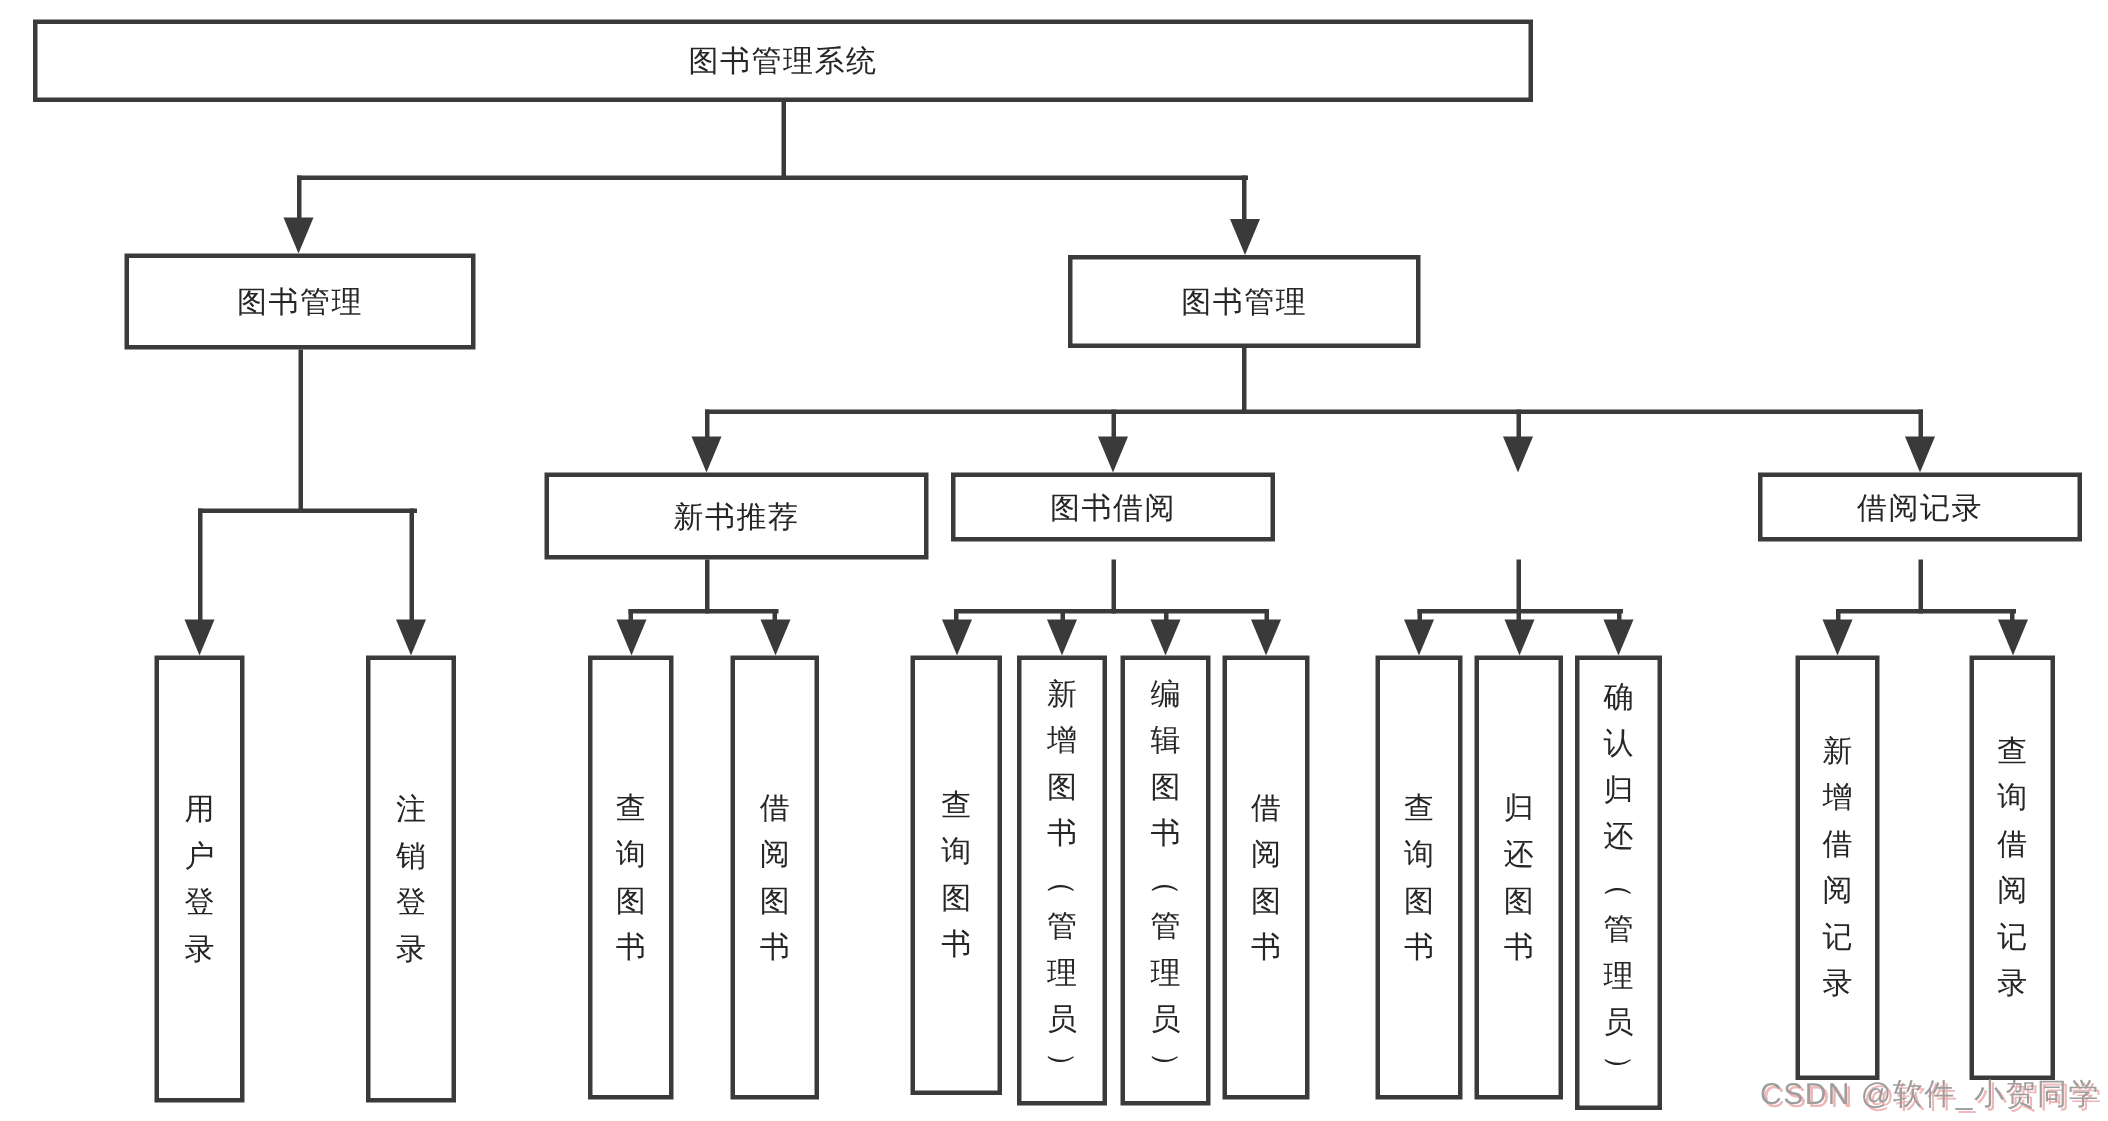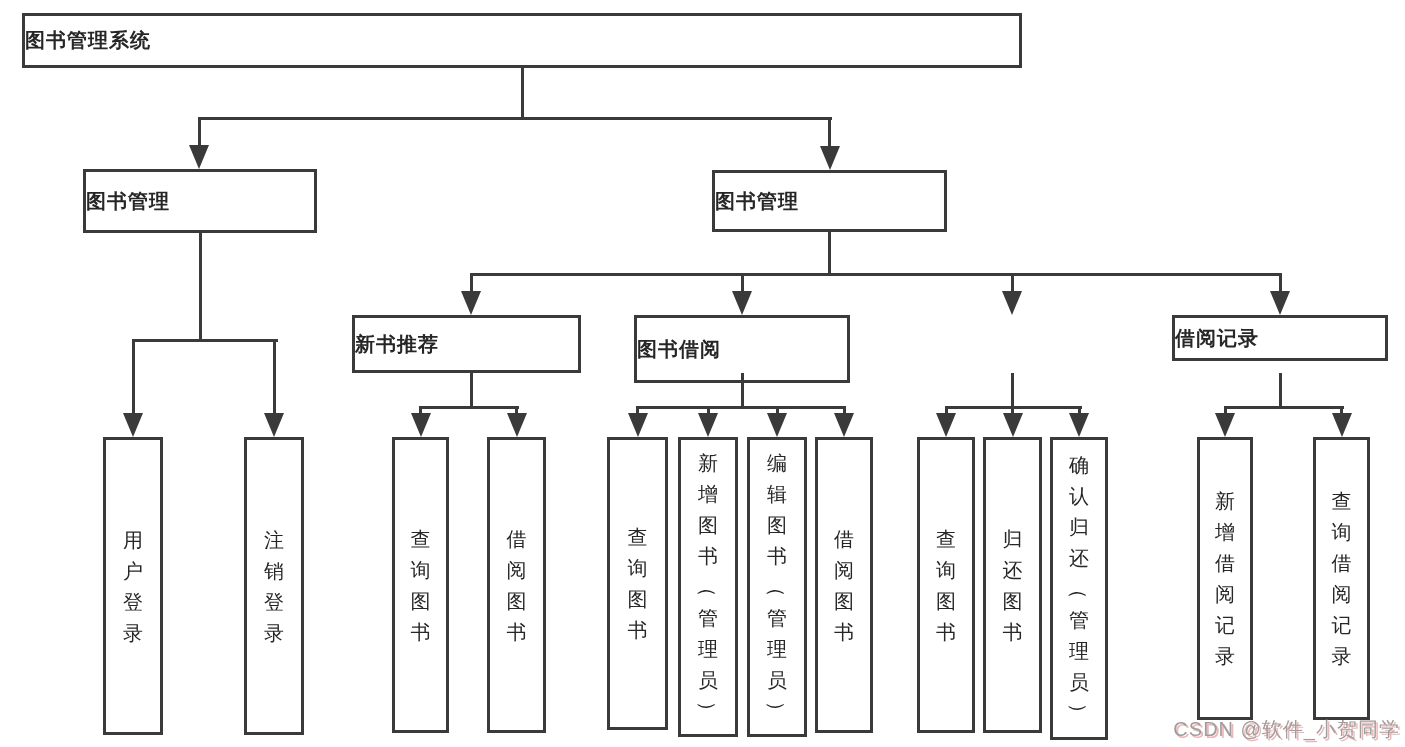--- a/index.html
+++ b/index.html
@@ -2,22 +2,22 @@
 <html><head>
 <meta charset="utf-8">
 <style>
   html,body{margin:0;padding:0;background:#ffffff;}
   #canvas{
     position:relative;width:1405px;height:747px;background:#ffffff;overflow:hidden;
     font-family:"Liberation Sans","DejaVu Sans",sans-serif;color:#262626;
   }
   .box{
     position:absolute;box-sizing:border-box;border:3px solid #3a3a3a;background:#ffffff;
-    display:flex;align-items:center;
-    font-size:20px;letter-spacing:1px;color:#262626;font-weight:bold;
+    display:flex;align-items:center;justify-content:center;
+    font-size:20px;letter-spacing:1px;color:#262626;
   }
   .vbox{
     position:absolute;box-sizing:border-box;border:3px solid #3a3a3a;background:#ffffff;
     display:flex;align-items:center;justify-content:center;
   }
   .vtext{
     display:flex;flex-direction:column;align-items:center;gap:11px;
     font-size:20px;line-height:1;color:#262626;
   }
   .vtext .rot{display:inline-block;transform:rotate(90deg);}
@@ -68,24 +68,24 @@
   <div class="hline" style="left:469.5px;top:273px;width:812px;"></div>
   <div class="vline" style="left:469.5px;top:273px;height:20px;"></div>
   <div class="arrow" style="left:461px;top:291px;"></div>
   <div class="vline" style="left:740.5px;top:273px;height:20px;"></div>
   <div class="arrow" style="left:732px;top:291px;"></div>
   <div class="vline" style="left:1010.5px;top:273px;height:20px;"></div>
   <div class="arrow" style="left:1002px;top:291px;"></div>
   <div class="vline" style="left:1278.5px;top:273px;height:20px;"></div>
   <div class="arrow" style="left:1270px;top:291px;"></div>
 
-  <div class="box" style="left:352px;top:315px;width:229px;height:58px;">
+  <div class="box" style="left:363px;top:315px;width:256px;height:58px;">
     <span>新书推荐</span>
   </div>
-  <div class="box" style="left:634px;top:315px;width:216px;height:68px;">
+  <div class="box" style="left:634px;top:315px;width:216px;height:46px;">
     <span>图书借阅</span>
   </div>
   <div class="box" style="left:1172px;top:315px;width:216px;height:46px;">
     <span>借阅记录</span>
   </div>
 
   <div class="vline" style="left:469.5px;top:373px;height:36px;"></div>
   <div class="hline" style="left:419px;top:406px;width:100px;"></div>
   <div class="vline" style="left:419px;top:406px;height:9px;"></div>
   <div class="arrow" style="left:410.5px;top:413px;"></div>

